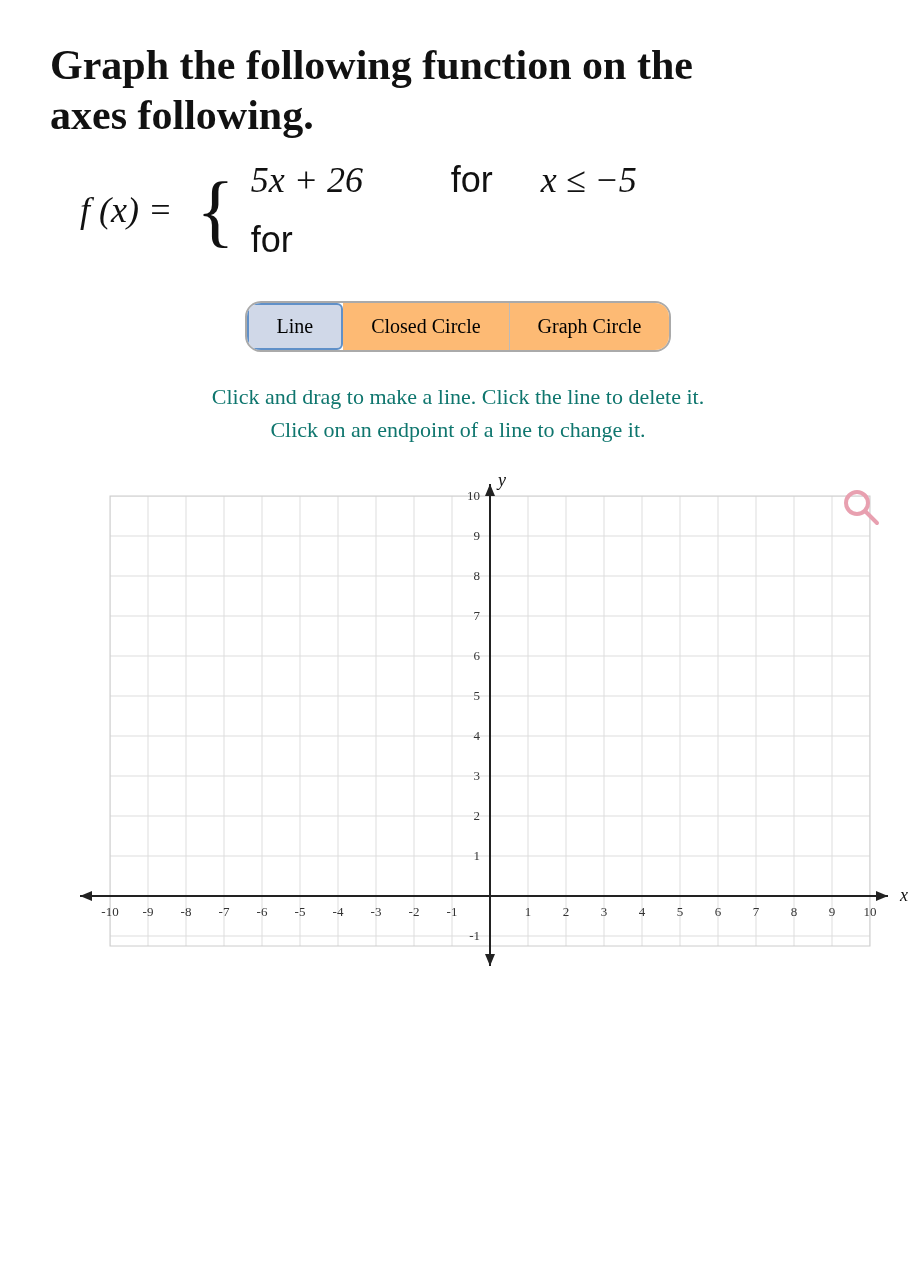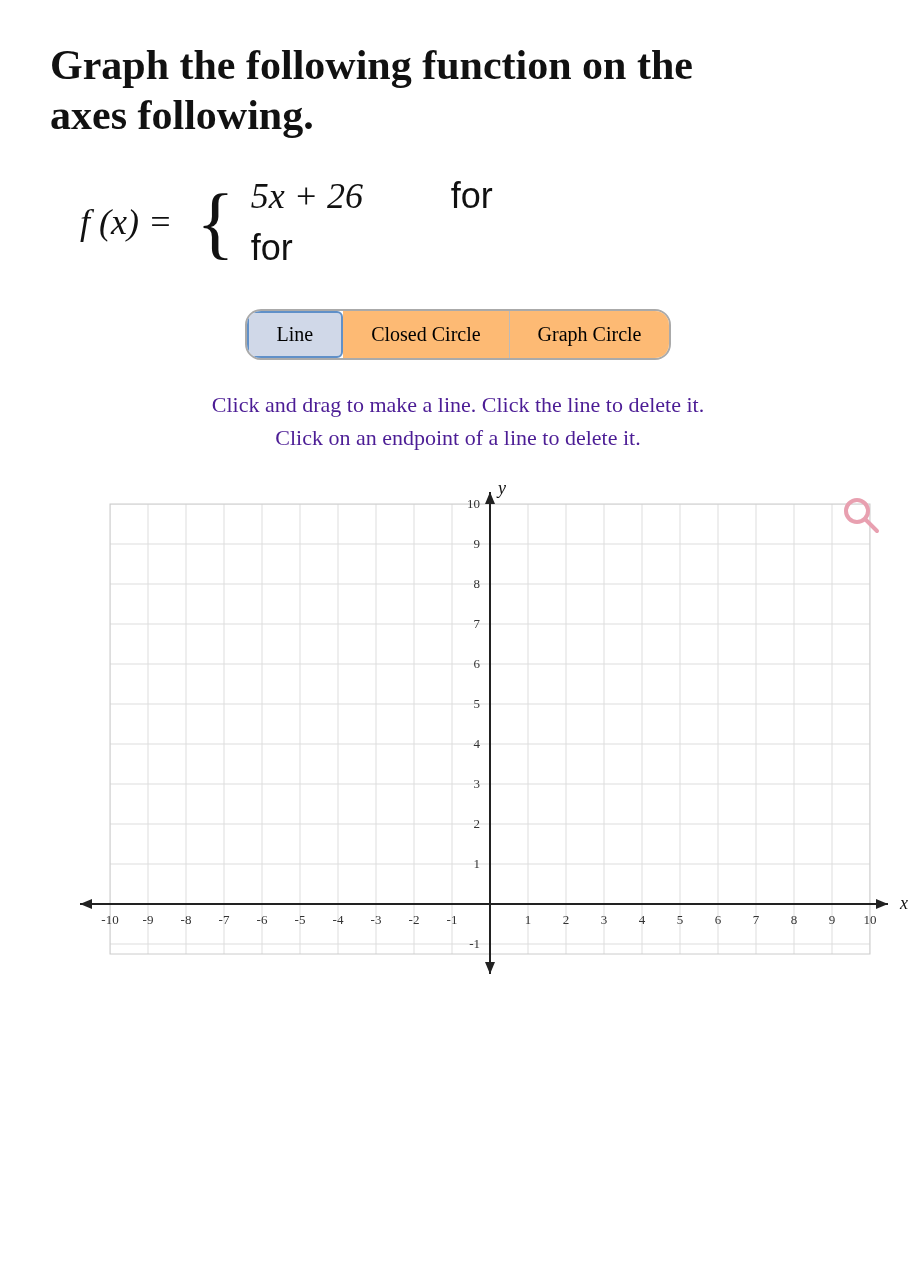--- a/index.html
+++ b/index.html
@@ -9,21 +9,21 @@
       width: 916px;
       min-height: 1265px;
       padding: 40px 50px;
       color: #111;
     }
 
     .page-title {
       font-size: 42px;
       font-weight: bold;
       line-height: 1.2;
-      margin-bottom: 34px;
+      margin-bottom: 18px;
     }
 
     .function-display {
       display: flex;
       align-items: center;
       font-style: italic;
       font-size: 36px;
       margin-bottom: 40px;
       padding-left: 30px;
     }
@@ -37,21 +37,21 @@
       font-size: 80px;
       font-weight: 100;
       line-height: 1;
       margin-right: 16px;
       font-style: normal;
     }
 
     .piecewise {
       display: flex;
       flex-direction: column;
-      gap: 10px;
+      gap: 18px;
     }
 
     .piecewise-row {
       display: flex;
       align-items: center;
       gap: 40px;
       font-size: 36px;
     }
 
     .piecewise-expr {
@@ -102,21 +102,21 @@
       border-radius: 6px;
       z-index: 1;
     }
 
     .instructions {
       text-align: center;
       font-size: 22px;
       font-family: Georgia, serif;
       line-height: 1.5;
       margin-bottom: 30px;
-      color: #4c1d95;
+      color: #0f766e;
     }
 
     .graph-container {
       position: relative;
       width: 840px;
       margin: 0 auto;
     }
 
     .zoom-icon {
       position: absolute;
@@ -183,38 +183,39 @@
 
 <div class="function-display">
   <span class="function-lhs">
     <i>f</i> (<i>x</i>) =
   </span>
   <span class="brace">{</span>
   <div class="piecewise">
     <div class="piecewise-row">
       <span class="piecewise-expr">5<i>x</i> + 26</span>
       <span class="piecewise-for">for</span>
+      <span class="piecewise-cond"><i>x</i> ≤ −5</span>
     </div>
     <div class="piecewise-row">
       <span class="piecewise-for">for</span>
     </div>
   </div>
 </div>
 
 <div class="toolbar">
   <div class="tool-group">
     <button class="tool-btn active">Line</button>
     <button class="tool-btn">Closed Circle</button>
     <button class="tool-btn">Graph Circle</button>
   </div>
 </div>
 
 <div class="instructions">
   <span>Click and drag to make a line. Click the line to delete it.</span><br>
-  <span>Click on an endpoint of a line to delete it.</span>
+  <span>Click on an endpoint of a line to change it.</span>
 </div>
 
 <div class="graph-container">
 
   <div class="zoom-icon">
     <svg viewBox="0 0 40 40" fill="none">
       <circle cx="17" cy="17" r="11" stroke="#e8a0b0" stroke-width="4"></circle>
       <line x1="25" y1="25" x2="37" y2="37" stroke="#e8a0b0" stroke-width="4" stroke-linecap="round"></line>
     </svg>
   </div>

